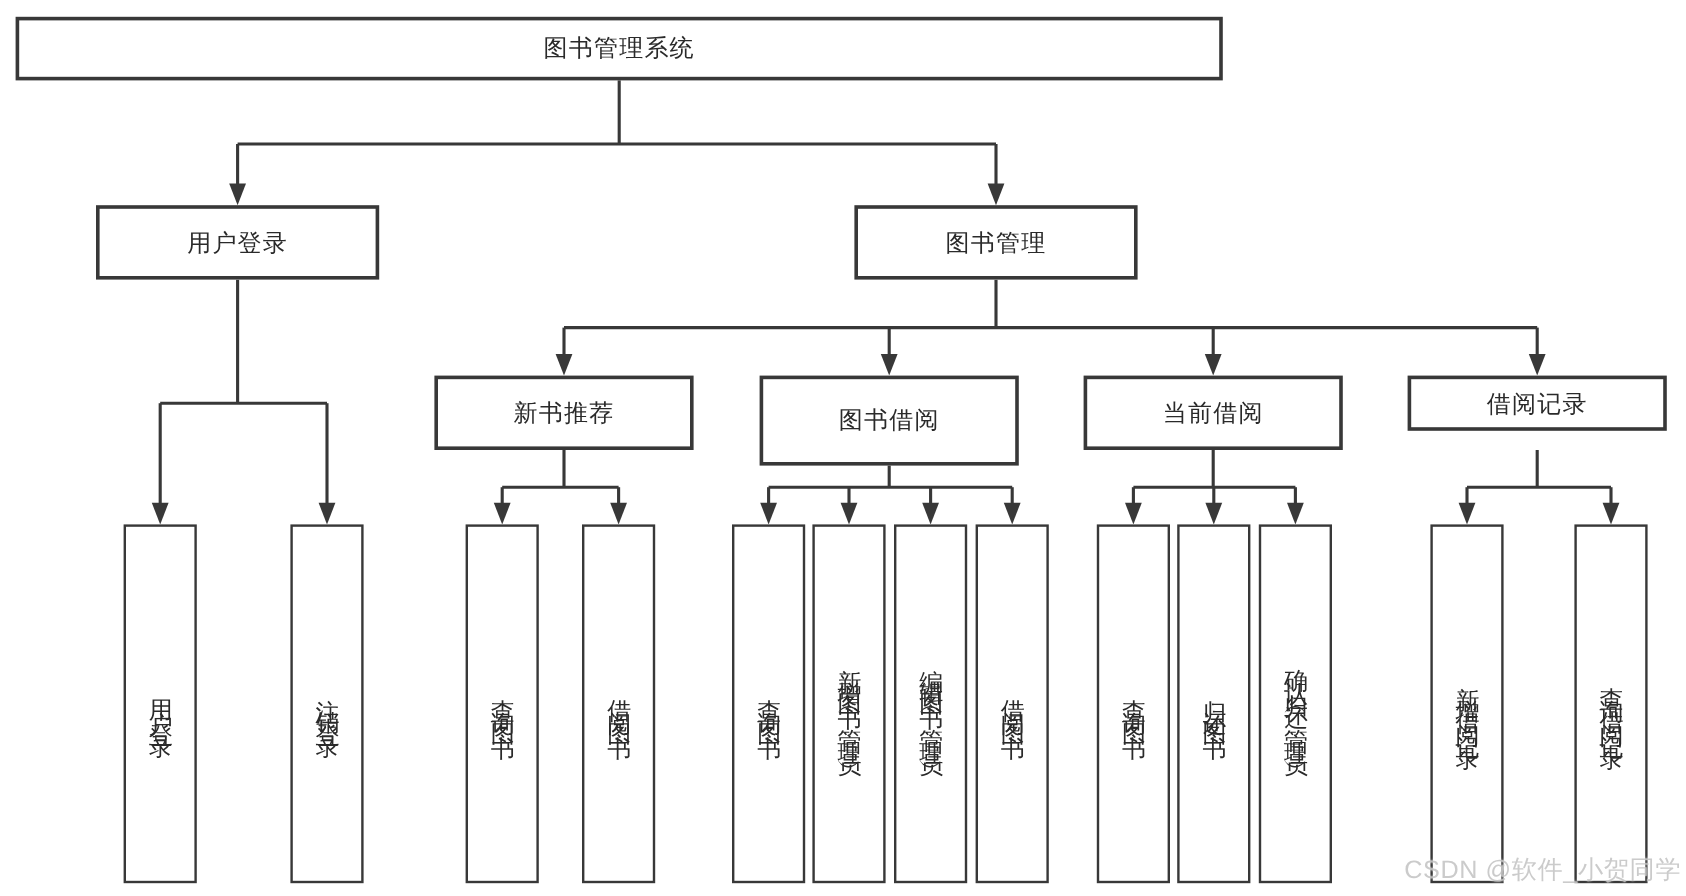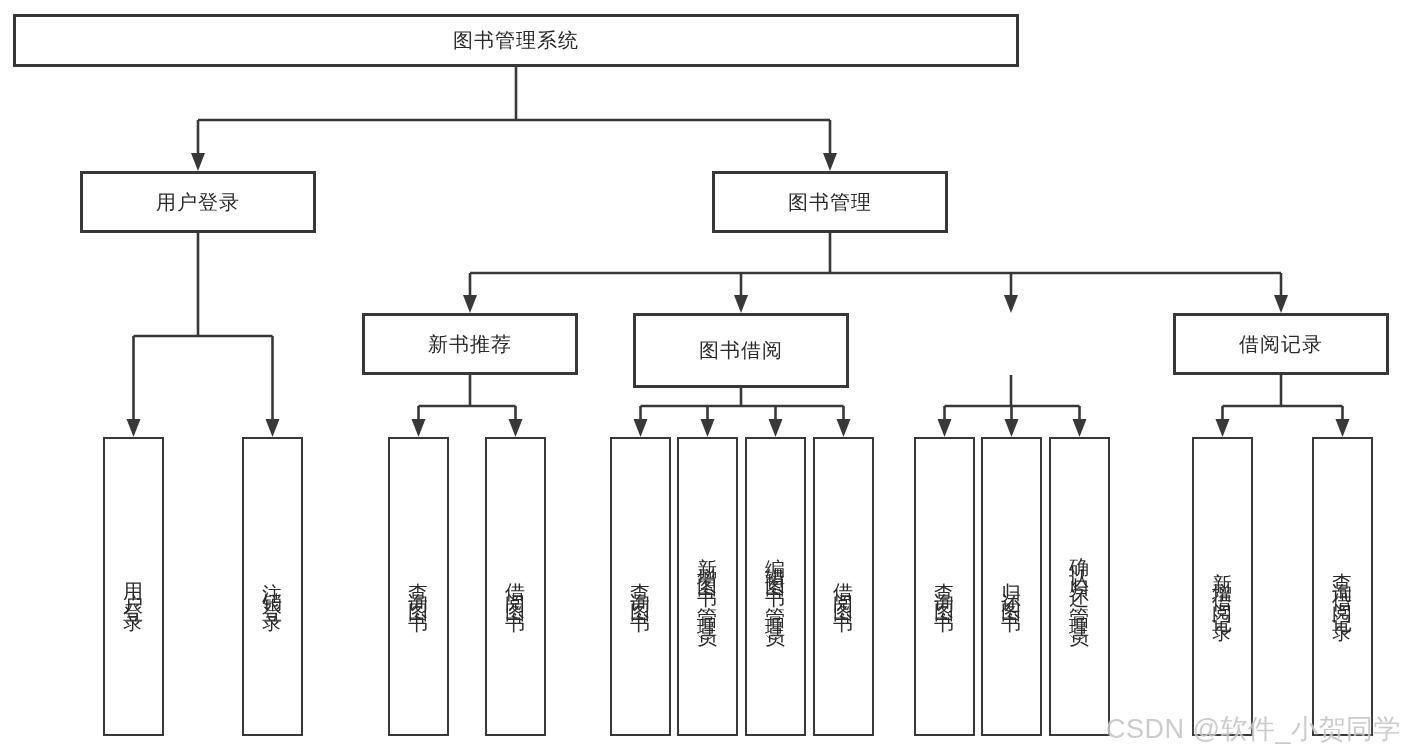--- a/index.html
+++ b/index.html
@@ -46,21 +46,21 @@
     letter-spacing: 10px;
     line-height: 1;
     color: #2a2a2a;
     white-space: nowrap;
   }
   .watermark {
     position: absolute;
     right: 4px;
     top: 711px;
     z-index: 2;
-    font-size: 27px;
+    font-size: 21px;
     color: #c6c6c6;
     opacity: 0.9;
     text-shadow: 0 0 2px #ffffff;
     letter-spacing: 0.5px;
     white-space: nowrap;
   }
 </style>
 </head>
 <body>
 
@@ -139,21 +139,24 @@
   <div class="box hbox" style="left:712px; top:171px; width:236px; height:62px;align-items:center;">
     <span>图书管理</span>
   </div>
 
   <div class="box hbox" style="left:362px; top:313px; width:216px; height:62px;font-family:Liberation Serif, serif;">
     <span>新书推荐</span>
   </div>
   <div class="box hbox" style="left:633px; top:313px; width:216px; height:75px;">
     <span>图书借阅</span>
   </div>
-  <div class="box hbox" style="left:1173px; top:313px; width:216px; height:62px;">
+  <div class="box hbox" style="left:903px; top:313px; width:216px; height:62px;">
+    <span>当前借阅</span>
+  </div>
+  <div class="box hbox" style="left:1173px; top:313px; width:216px; height:46px;">
     <span>借阅记录</span>
   </div>
 
   <div class="box vbox" style="left:103px; top:437px; width:61px; height:299px;">
     <span class="vtext">用户登录</span>
   </div>
   <div class="box vbox" style="left:242px; top:437px; width:61px; height:299px;">
     <span class="vtext">注销登录</span>
   </div>
 

